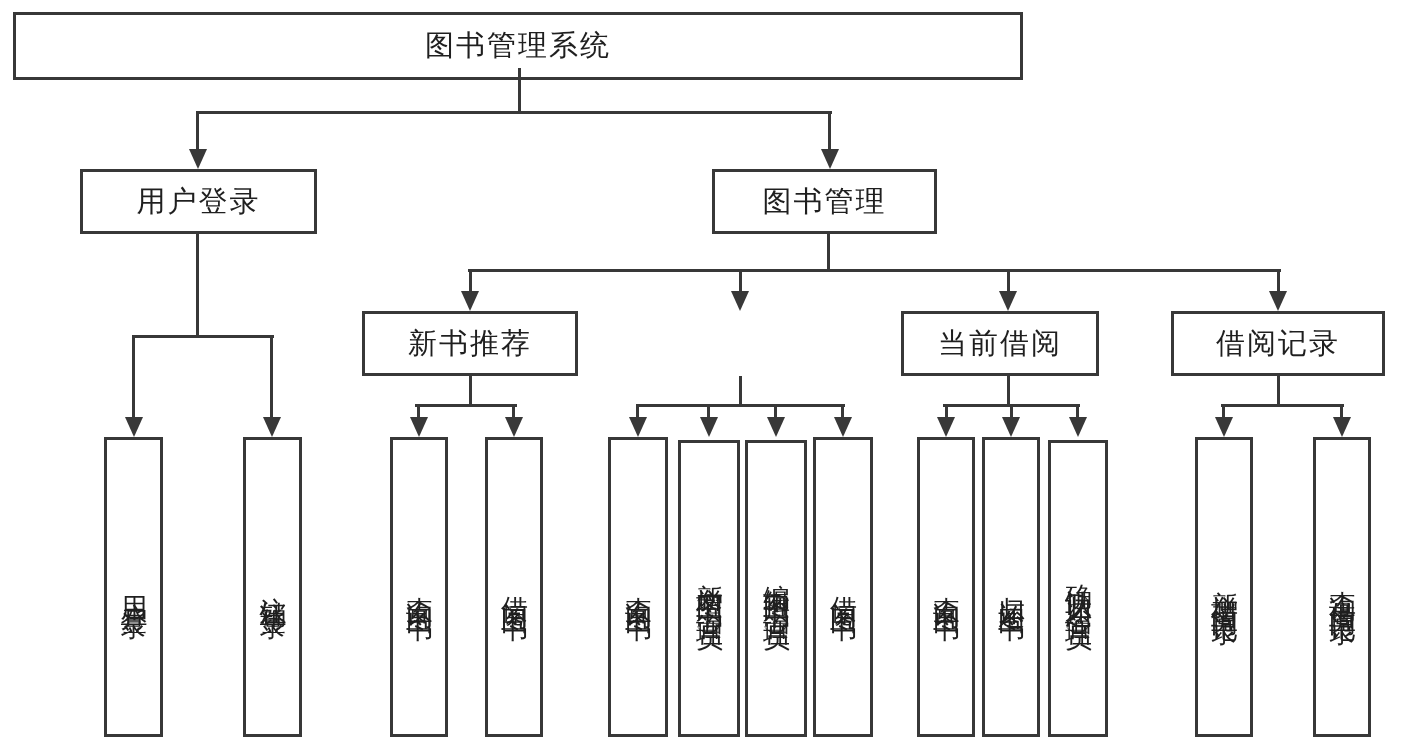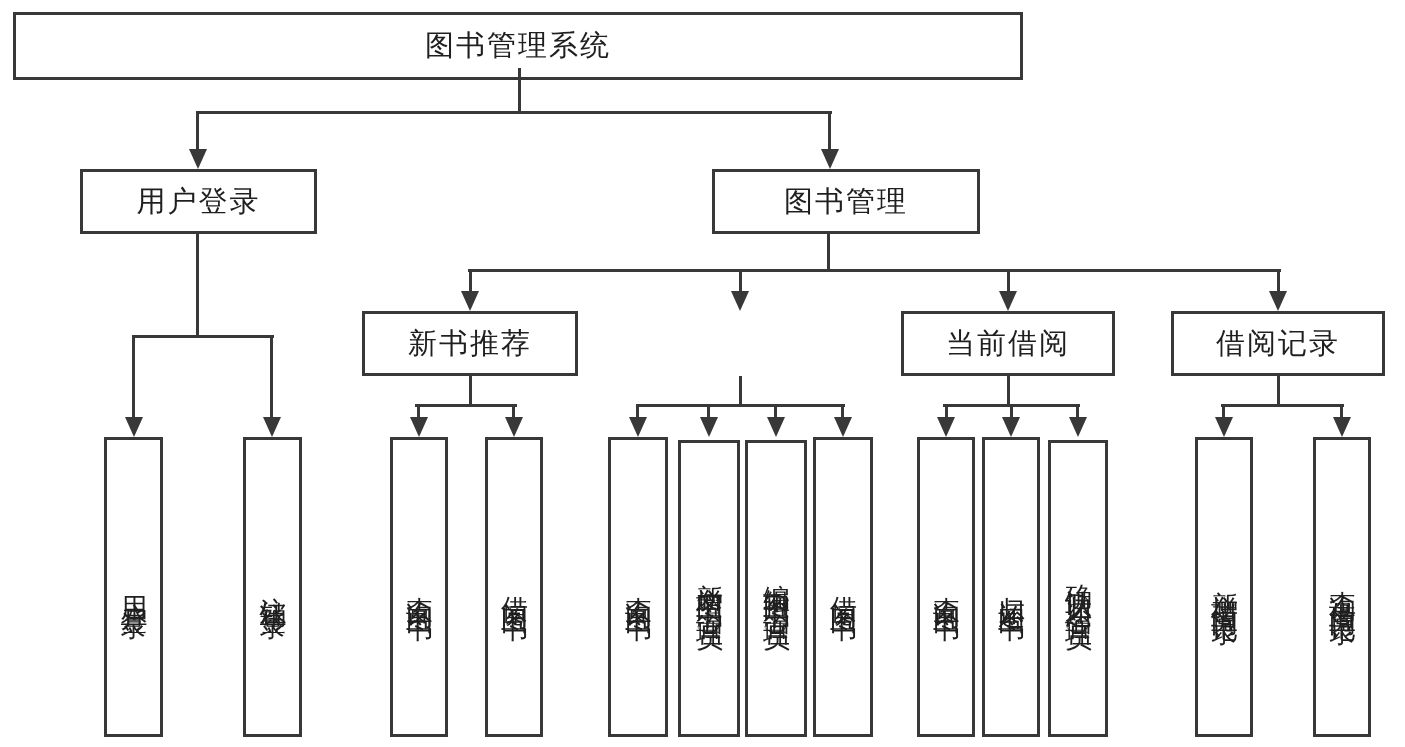--- a/index.html
+++ b/index.html
@@ -52,21 +52,21 @@
   <div class="line" style="left:518px;top:68px;width:3px;height:45px"></div>
   <div class="line" style="left:197px;top:111px;width:635px;height:3px"></div>
   <div class="line" style="left:196px;top:111px;width:3px;height:38px"></div>
   <div class="line" style="left:828px;top:111px;width:3px;height:38px"></div>
   <div class="arrow" style="left:189px;top:149px"></div>
   <div class="arrow" style="left:821px;top:149px"></div>
 
   <div class="box hbox" style="left:80px;top:169px;width:237px;height:65px">
     <span>用户登录</span>
   </div>
-  <div class="box hbox" style="left:712px;top:169px;width:268px;height:65px">
+  <div class="box hbox" style="left:712px;top:169px;width:225px;height:65px">
     <span>图书管理</span>
   </div>
 
   <div class="line" style="left:196px;top:234px;width:3px;height:103px"></div>
   <div class="line" style="left:132px;top:335px;width:142px;height:3px"></div>
   <div class="line" style="left:132px;top:335px;width:3px;height:82px"></div>
   <div class="line" style="left:270px;top:335px;width:3px;height:82px"></div>
   <div class="arrow" style="left:125px;top:417px"></div>
   <div class="arrow" style="left:263px;top:417px"></div>
 
@@ -77,21 +77,21 @@
   <div class="line" style="left:1007px;top:269px;width:3px;height:24px"></div>
   <div class="line" style="left:1277px;top:269px;width:3px;height:24px"></div>
   <div class="arrow" style="left:461px;top:291px"></div>
   <div class="arrow" style="left:731px;top:291px"></div>
   <div class="arrow" style="left:999px;top:291px"></div>
   <div class="arrow" style="left:1269px;top:291px"></div>
 
   <div class="box hbox" style="left:362px;top:311px;width:216px;height:65px">
     <span>新书推荐</span>
   </div>
-  <div class="box hbox" style="left:901px;top:311px;width:214px;height:65px">
+  <div class="box hbox" style="left:901px;top:311px;width:198px;height:65px">
     <span>当前借阅</span>
   </div>
   <div class="box hbox" style="left:1171px;top:311px;width:214px;height:65px">
     <span>借阅记录</span>
   </div>
 
   <div class="line" style="left:469px;top:376px;width:3px;height:31px"></div>
   <div class="line" style="left:415px;top:404px;width:102px;height:3px"></div>
   <div class="line" style="left:417px;top:404px;width:3px;height:14px"></div>
   <div class="line" style="left:512px;top:404px;width:3px;height:14px"></div>

